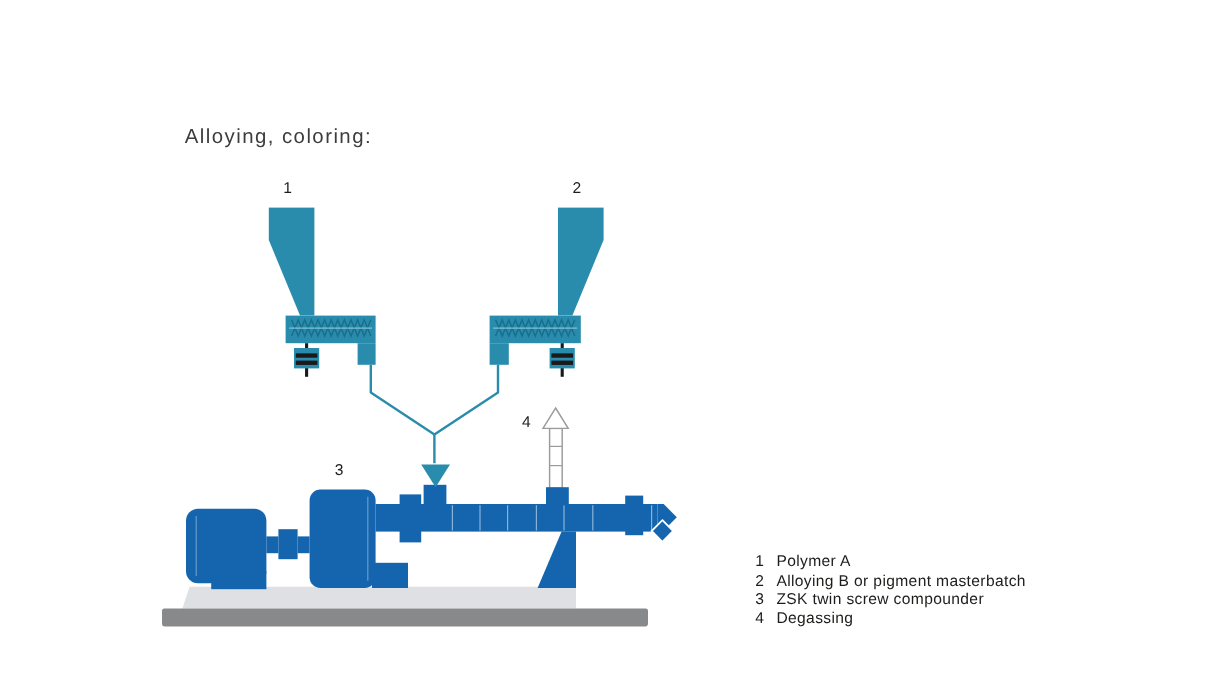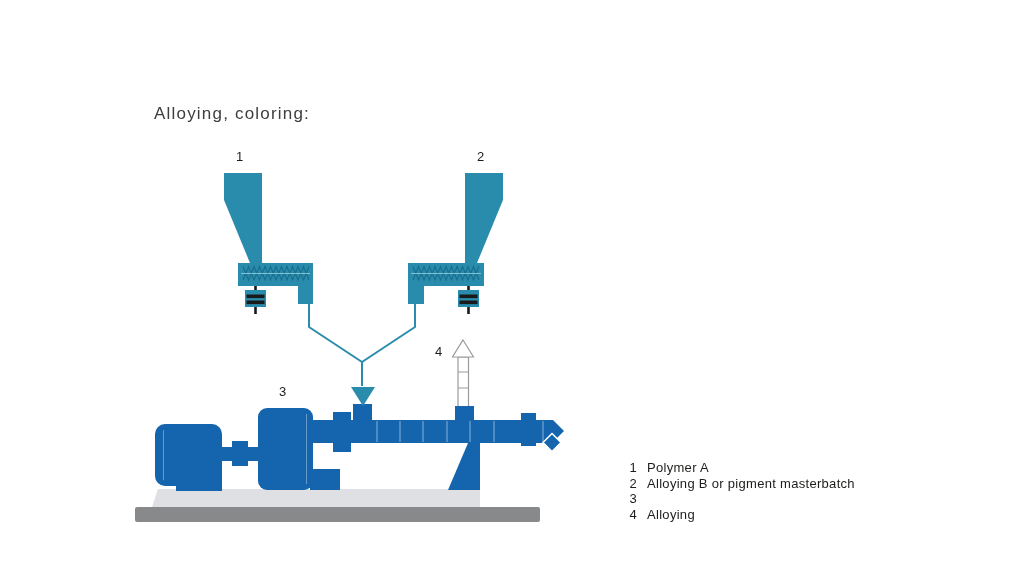--- a/index.html
+++ b/index.html
@@ -148,20 +148,21 @@
     <div class="legend-row">
       <span class="legend-num">1</span>
       <span>Polymer A</span>
     </div>
     <div class="legend-row">
       <span class="legend-num">2</span>
       <span>Alloying B or pigment masterbatch</span>
     </div>
     <div class="legend-row">
       <span class="legend-num">3</span>
+      <span>ZSK twin screw compounder</span>
     </div>
     <div class="legend-row">
       <span class="legend-num">4</span>
-      <span>Alloying</span>
+      <span>Degassing</span>
     </div>
   </div>
 
 </div>
 
 </body></html>

